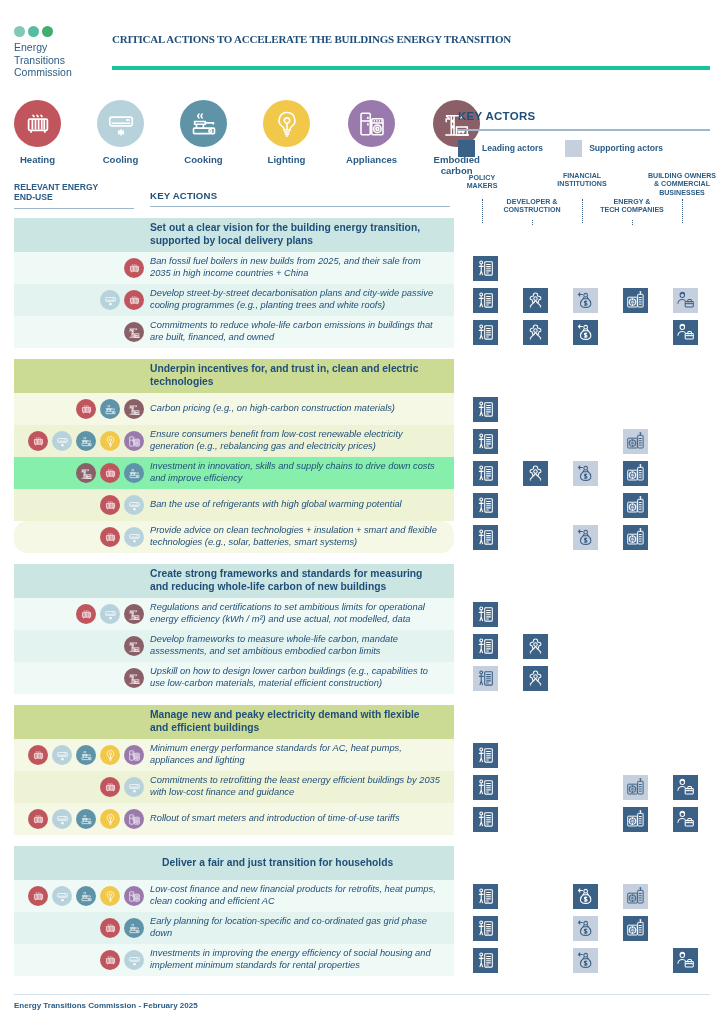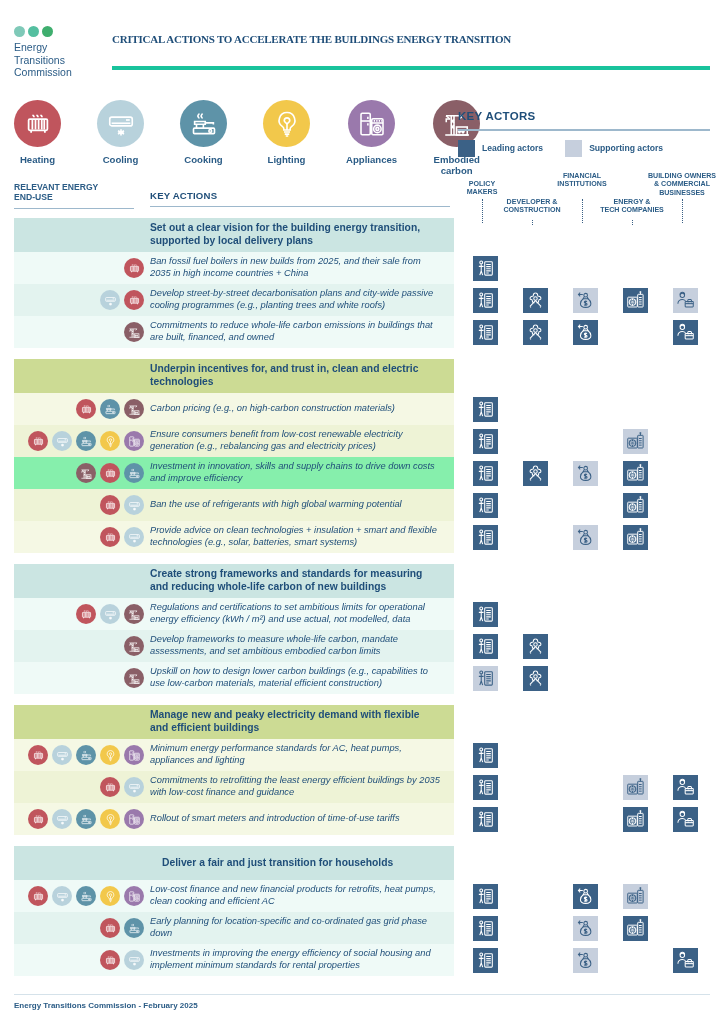--- a/index.html
+++ b/index.html
@@ -210,21 +210,21 @@
   <div class="legend">
     <span class="sw lead"></span>
     <span>Leading actors</span>
     <span class="gap"></span>
     <span class="sw supp"></span>
     <span>Supporting actors</span>
   </div>
 </div>
 
 <div class="actor-heads" id="actor-heads">
-    <div class="ahead" style="left: -5px; top: 8px; width: 58px; white-space: pre-line;">POLICY
+    <div class="ahead" style="left: -5px; top: 2px; width: 58px; white-space: pre-line;">POLICY
 MAKERS</div>
     <div class="vline" style="left: 24px; top: 27px; height: 24px;"></div>
     <div class="ahead" style="left: 39px; top: 26px; width: 70px; white-space: pre-line;">DEVELOPER &amp;
 CONSTRUCTION</div>
     <div class="vline" style="left: 74px; top: 48px; height: 5px;"></div>
     <div class="ahead" style="left: 91px; top: 0px; width: 66px; white-space: pre-line;">FINANCIAL
 INSTITUTIONS</div>
     <div class="vline" style="left: 124px; top: 27px; height: 24px;"></div>
     <div class="ahead" style="left: 141px; top: 26px; width: 66px; white-space: pre-line;">ENERGY &amp;
 TECH COMPANIES</div>
@@ -568,21 +568,21 @@
               <svg viewBox="0 0 24 24" fill="none" stroke="#fff" stroke-width="1.3">
                 <rect x="3" y="6.5" width="18" height="7" rx="1.6"></rect>
                 <path d="M4.5 11.4h15"></path>
                 <path d="M16 8.8h3"></path>
                 <path d="M12 16.2v5M9.6 17.4l2.4 1.4 2.4-1.4M9.6 20l2.4-1.4 2.4 1.4M9.8 18.7h4.4"></path>
               </svg>
             </div>
           </div>
           <div class="row-text">Ban the use of refrigerants with high global warming potential</div>
         </div>
-        <div class="row" style="background: rgb(245, 248, 228); height: 32px;">
+        <div class="row" style="background: rgb(245, 248, 228); height: 32px; border-radius: 13px;">
           <div class="row-icons">
             <div class="mini" style="background: rgb(192, 85, 93);">
               <svg viewBox="0 0 24 24" fill="none" stroke="#fff" stroke-width="1.4">
                 <path d="M8 4.5c0 1 .8 1 .8 2M11.2 4.5c0 1 .8 1 .8 2M14.4 4.5c0 1 .8 1 .8 2"></path>
                 <rect x="4.5" y="8" width="15" height="9" rx="1"></rect>
                 <path d="M7.5 8.6v7.8M10 8.6v7.8M12.5 8.6v7.8M15 8.6v7.8M17 8.6v7.8"></path>
                 <path d="M6.5 17v2M17.5 17v2"></path>
               </svg>
             </div>
             <div class="mini" style="background: rgb(184, 210, 220);">

